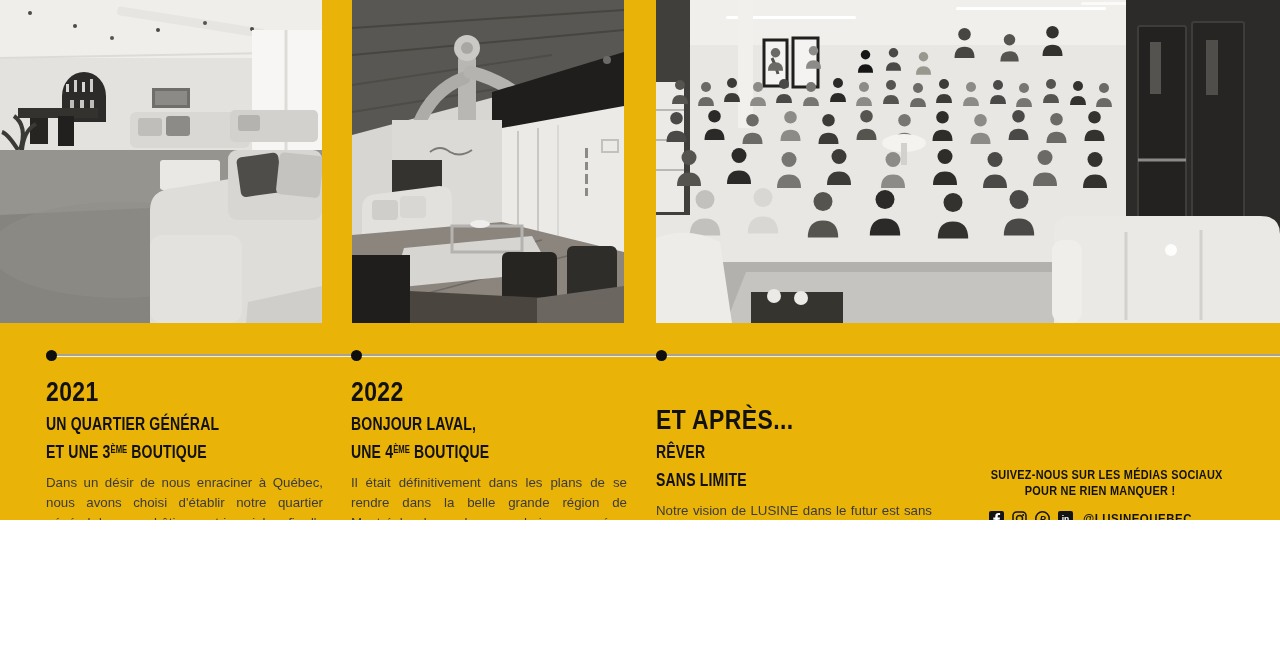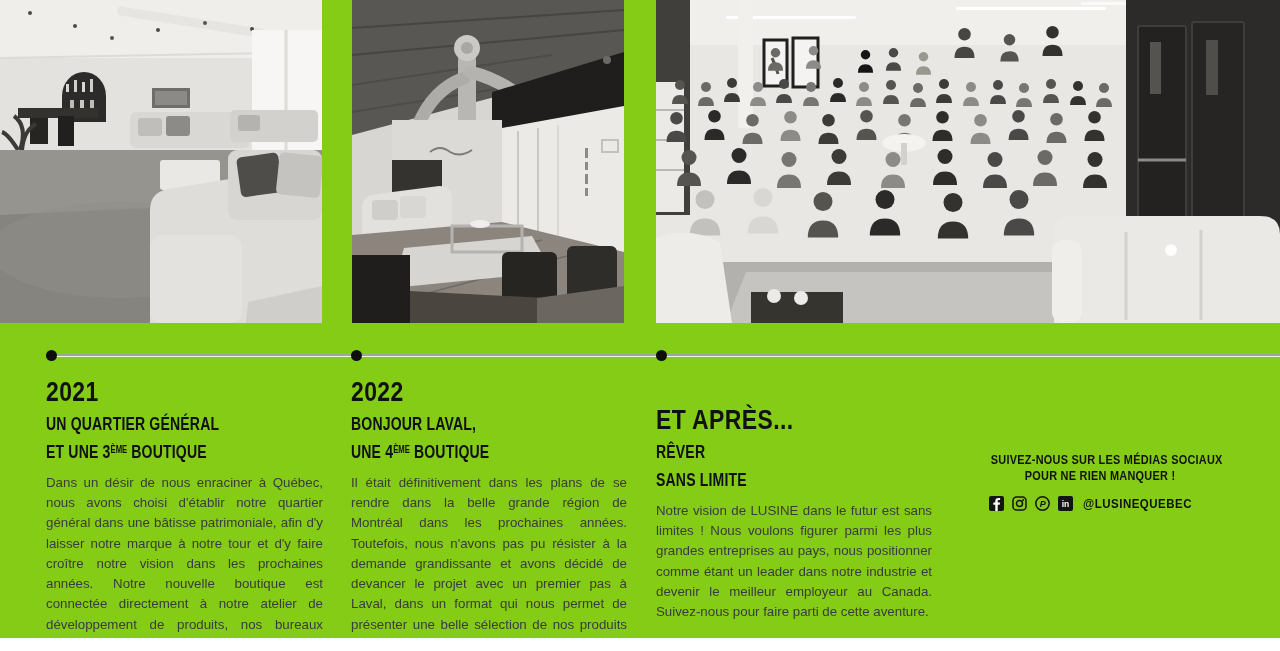--- a/index.html
+++ b/index.html
@@ -1,18 +1,18 @@
 <!DOCTYPE html>
 <html><head>
 <meta charset="utf-8">
 <style>
   * { box-sizing: border-box; margin: 0; padding: 0; }
   html,body { width: 1280px; height: 651px; }
   body { font-family: "Liberation Sans", sans-serif; }
-  .page { position: relative; width: 1280px; height: 638px; background: #84cc16; overflow: hidden; }
+  .page { position: relative; width: 1280px; height: 520px; background: #eab308; overflow: hidden; }
 
   
   .photo { position: absolute; top: 0; height: 323px; overflow: hidden; background:#dcdbd8; }
   .photo svg { display:block; width:100%; height:100%; }
   .photo1 { left: 0;   width: 322px; }
   .photo2 { left: 352px; width: 272px; }
   .photo3 { left: 656px; width: 624px; }
 
   
   .tl-line { position: absolute; left: 51px; right: 0; top: 354px; height: 2px;
@@ -24,21 +24,21 @@
   .col { position: absolute; top: 378px; width: 277px; color: #111; }
   .col1 { left: 46px; } .col2 { left: 351px; width: 276px; } .col3 { left: 656px; width: 276px; margin-top: 28px; }
   .year { font-size: 28px; font-weight: 700; line-height: 28px; letter-spacing: .5px;
           transform: scaleX(.82); transform-origin: 0 0; margin-bottom: 5px; white-space: nowrap; }
   .sub  { font-size: 18.5px; font-weight: 700; line-height: 26px; letter-spacing: .2px;
           transform: scaleX(.76); transform-origin: 0 0; margin-bottom: 8px; white-space: nowrap; }
   .sub sup { font-size: .55em; vertical-align: .5em; letter-spacing: 0; }
   .body { font-size: 13.3px; line-height: 20.2px; color: #3b3b3b; text-align: justify; }
 
   
-  .social { position: absolute; left: 970px; top: 452px; width: 260px; text-align: center; color: #111; }
+  .social { position: absolute; left: 970px; top: 467px; width: 260px; text-align: center; color: #111; }
   .social-title { font-size: 13px; font-weight: 700; line-height: 16px; letter-spacing: .3px;
                   transform: scaleX(.84); transform-origin: 50% 0; white-space: nowrap; }
   .social-row { margin-top: 12px; display: flex; align-items: center; justify-content: center; gap: 8px; }
   .sicon { display: inline-flex; width: 15px; height: 15px; cursor: pointer; }
   .handle { font-size: 13.5px; font-weight: 700; letter-spacing: .6px;
             transform: scaleX(.85); transform-origin: 0 50%; white-space: nowrap; margin-left: 2px; }
 </style>
 </head>
 <body>
 

